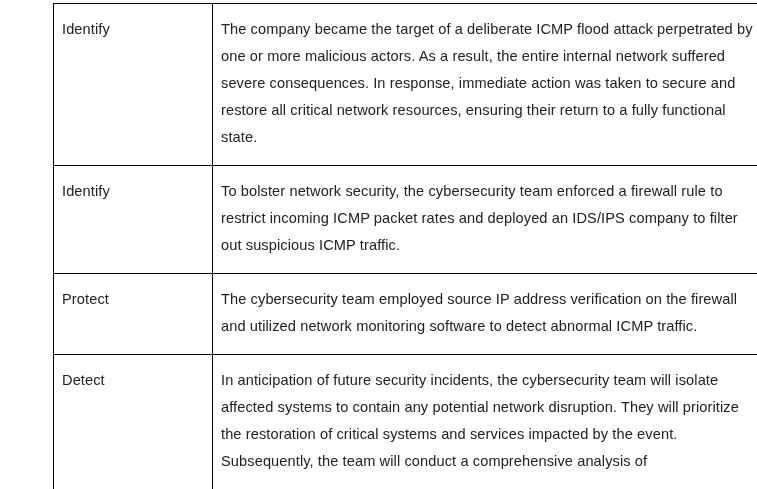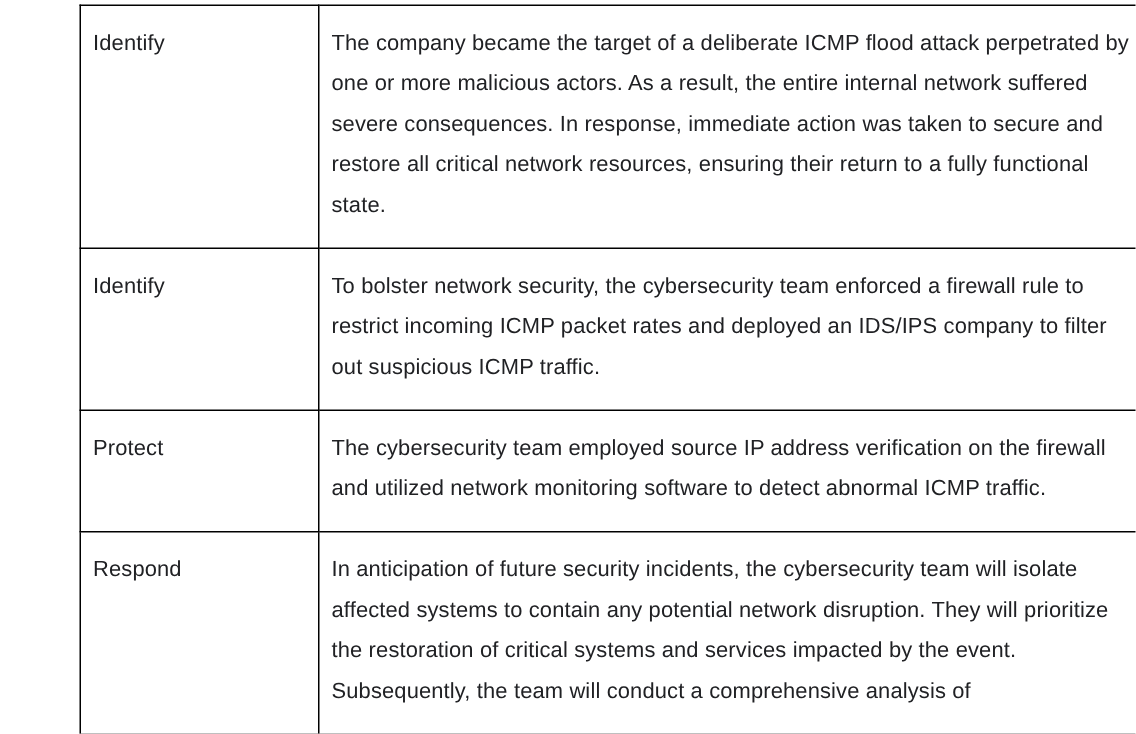--- a/index.html
+++ b/index.html
@@ -87,21 +87,21 @@
           <td class="fn-cell">
             <span class="cell-text">Protect</span>
           </td>
           <td class="desc-cell">
             <span class="cell-text">The cybersecurity team employed source IP address verification on the firewall and utilized network monitoring software to detect abnormal ICMP traffic.</span>
           </td>
         </tr>
 
         <tr>
           <td class="fn-cell">
-            <span class="cell-text">Respond</span>
+            <span class="cell-text">Detect</span>
           </td>
           <td class="desc-cell">
             <span class="cell-text">In anticipation of future security incidents, the cybersecurity team will isolate affected systems to contain any potential network disruption. They will prioritize the restoration of critical systems and services impacted by the event. Subsequently, the team will conduct a comprehensive analysis of</span>
           </td>
         </tr>
 
       </tbody>
     </table>
   </div>
 </div>

